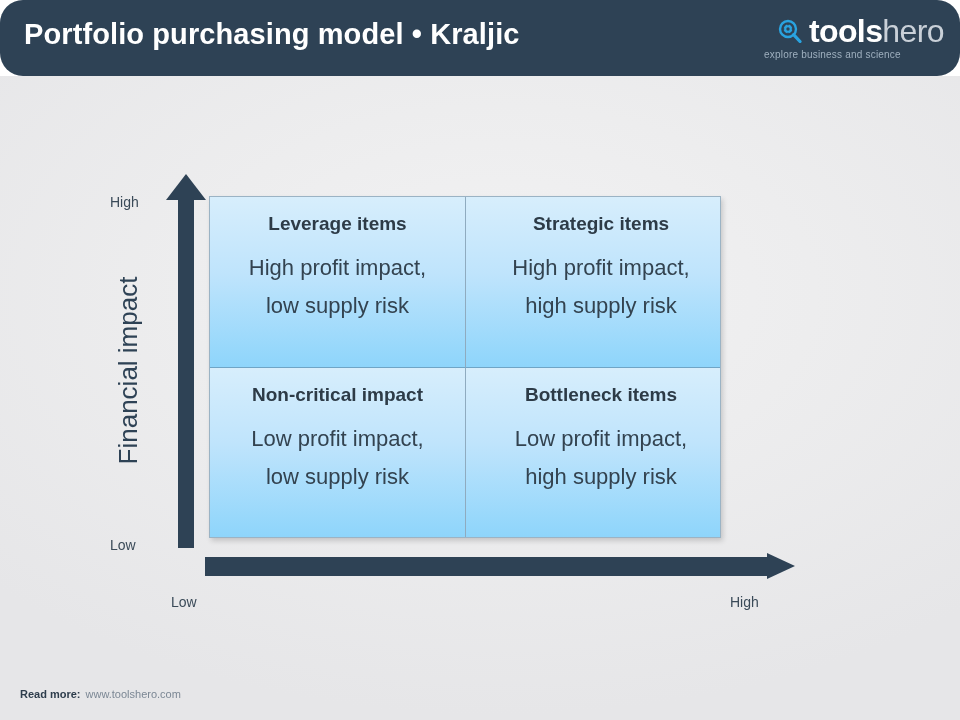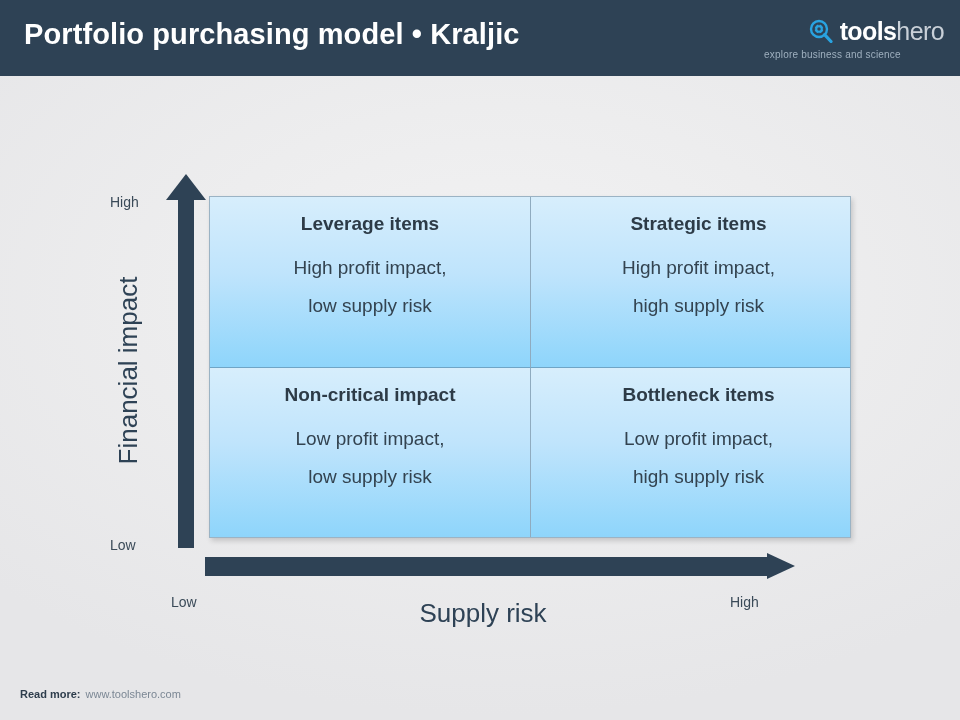--- a/index.html
+++ b/index.html
@@ -23,20 +23,21 @@
   }
 
   
   .header {
     position: absolute;
     left: 0;
     top: 0;
     width: 960px;
     height: 76px;
     background: #2e4255;
+    border-radius: 23px;
   }
   .header-title {
     position: absolute;
     left: 24px;
     top: 18px;
     font-size: 29px;
     font-weight: bold;
     color: #ffffff;
     letter-spacing: 0.1px;
     white-space: nowrap;
@@ -55,21 +56,21 @@
     height: 30px;
   }
   .logo-mark {
     width: 24px;
     height: 24px;
     margin-right: 7px;
     position: relative;
     flex: 0 0 auto;
   }
   .logo-word {
-    font-size: 25px;
+    font-size: 32px;
     line-height: 25px;
     font-weight: bold;
     color: #ffffff;
     letter-spacing: -0.6px;
   }
   .logo-word .light {
     font-weight: normal;
     color: #c9d0d8;
   }
   .logo-tag {
@@ -89,21 +90,21 @@
     height: 644px;
     background:
       radial-gradient(ellipse 700px 420px at 52% 34%, #f2f2f3 0%, #ededee 45%, #e6e6e8 100%);
   }
 
   
   .matrix {
     position: absolute;
     left: 209px;
     top: 196px;
-    width: 642px;
+    width: 512px;
     height: 342px;
     border: 1px solid #9bb3c4;
     box-sizing: border-box;
     display: grid;
     grid-template-columns: 1fr 1fr;
     grid-template-rows: 1fr 1fr;
     box-shadow: 2px 3px 5px rgba(0,0,0,0.16);
     background: #3b82f6;
   }
   .quad {
@@ -123,21 +124,21 @@
     border-top: 1px solid #6fa5c6;
   }
   .quad-title {
     font-size: 19px;
     font-weight: bold;
     color: #2d3b47;
     margin-bottom: 14px;
     white-space: nowrap;
   }
   .quad-line {
-    font-size: 19px;
+    font-size: 22px;
     color: #334350;
     line-height: 38px;
     white-space: nowrap;
   }
 
   
   .axis-v {
     position: absolute;
     left: 166px;
     top: 174px;
@@ -323,21 +324,20 @@
     <div class="axis-v-shaft"></div>
   </div>
   <div class="axis-label-y">Financial impact</div>
   <div class="tick tick-y-high">High</div>
   <div class="tick tick-y-low">Low</div>
 
   <div class="axis-h">
     <div class="axis-h-shaft"></div>
     <div class="axis-h-head"></div>
   </div>
-  <div class="axis-label-x">Supply risk</div>
   <div class="tick tick-x-low">Low</div>
   <div class="tick tick-x-high">High</div>
 
   <div class="matrix">
 
     <div class="quad q-tl">
       <div class="quad-title">Leverage items</div>
       <div class="quad-line">High profit impact,</div>
       <div class="quad-line">low supply  risk</div>
     </div>

